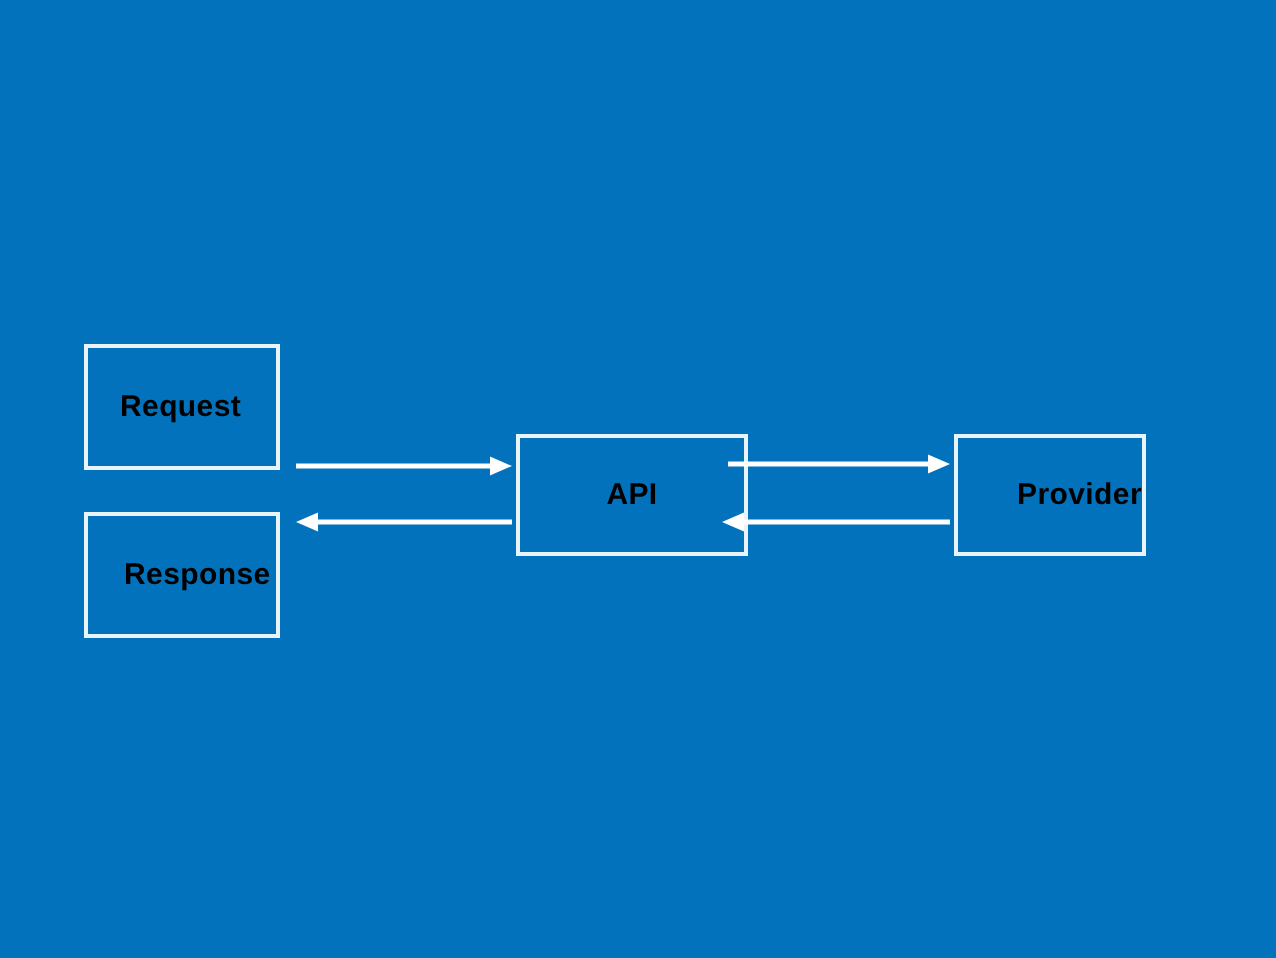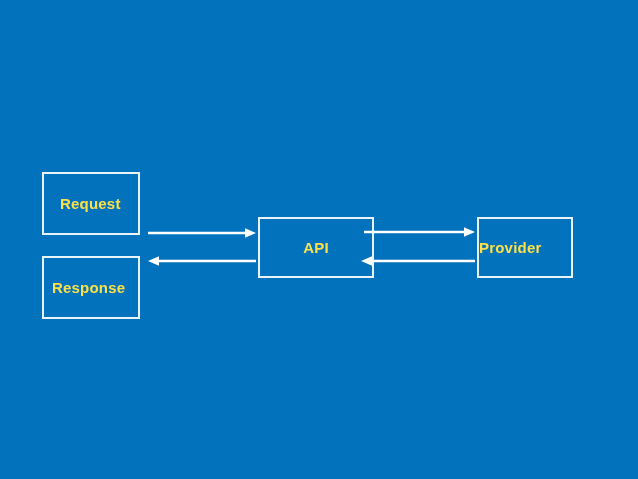--- a/index.html
+++ b/index.html
@@ -15,57 +15,57 @@
   #slide {
     position: relative;
     width: 638px;
     height: 479px;
     background: #0372bc;
   }
   .node {
     position: absolute;
     box-sizing: border-box;
     border: 2px solid #e9f3fa;
-    color: #fde047;
+    color: #000000;
     font-weight: bold;
     font-size: 15px;
     letter-spacing: 0.2px;
     display: flex;
     align-items: center;
     white-space: nowrap;
   }
   #node-request {
     left: 42px;
     top: 172px;
     width: 98px;
     height: 63px;
     padding-left: 16px;
     align-items: center;
   }
   #node-response {
     left: 42px;
     top: 256px;
     width: 98px;
     height: 63px;
-    padding-left: 8px;
+    padding-left: 18px;
     align-items: center;
   }
   #node-api {
     left: 258px;
     top: 217px;
     width: 116px;
     height: 61px;
     justify-content: center;
   }
   #node-provider {
     left: 477px;
     top: 217px;
     width: 96px;
     height: 61px;
-    justify-content: flex-start;
+    justify-content: flex-end;
   }
   .connector {
     position: absolute;
   }
   #arrow-request-to-api {
     left: 148px;
     top: 226px;
     width: 108px;
     height: 14px;
   }

